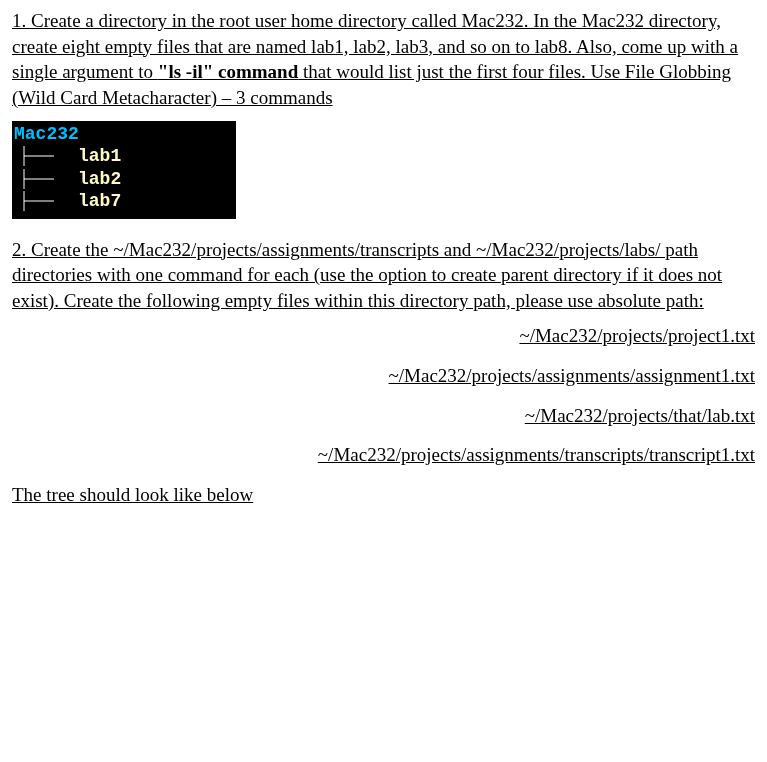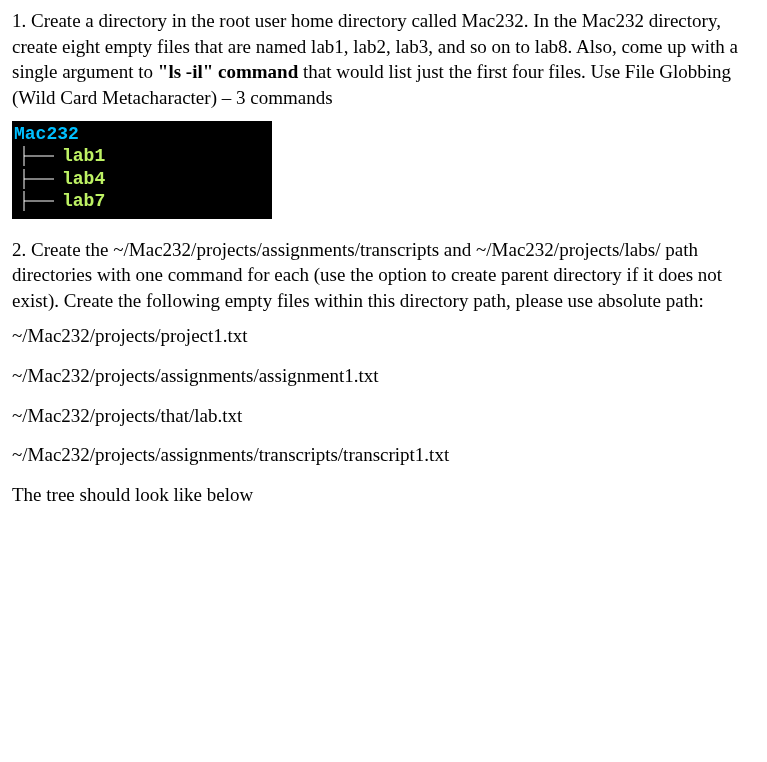--- a/index.html
+++ b/index.html
@@ -8,31 +8,32 @@
       color: #000;
       background: #fff;
       margin: 0;
       padding: 8px 12px 20px 12px;
       width: 767px;
       box-sizing: border-box;
     }
     .para {
       line-height: 1.35;
       margin: 0 0 10px 0;
+      text-decoration: underline;
     }
     .bold {
       font-weight: bold;
     }
     .terminal {
       background: #000;
       color: #fff;
       font-family: "Consolas", "Courier New", monospace;
       font-size: 18px;
       font-weight: bold;
-      width: 260px;
+      width: 224px;
       padding: 0 0 6px 0;
       margin: 6px 0 18px 0;
       line-height: 1.25;
     }
     .terminal .header {
       color: #00bfff;
       padding: 2px 2px 0 2px;
     }
     .terminal .row {
       display: flex;
@@ -40,27 +41,29 @@
       padding-left: 4px;
     }
     .terminal .tree {
       color: #ffffff;
       font-weight: normal;
       width: 46px;
       display: inline-flex;
       align-items: center;
     }
     .terminal .file {
-      color: #bef264;
+      color: #fef9c3;
+      margin-left: 16px;
     }
     .svg-branch {
       display: block;
     }
     .path-line {
       margin: 0 0 14px 0;
+      text-align: right;
     }
     .tree-note {
     }
   </style>
 </head>
 <body>
 
 <p class="para">
   <span>1. Create a directory in the root user home directory called Mac232. In the Mac232 directory, create eight empty files that are named lab1, lab2, lab3, and so on to lab8. Also, come up with a single argument to </span><span class="bold">"ls -il" command</span><span> that would list just the first four files. Use File Globbing (Wild Card Metacharacter) – 3 commands</span>
 </p>
@@ -76,21 +79,21 @@
     </span>
     <span class="file">lab1</span>
   </div>
   <div class="row">
     <span class="tree">
       <svg class="svg-branch" width="46" height="20">
           <line x1="8" y1="0" x2="8" y2="20" stroke="#fff" stroke-width="1"></line>
           <line x1="8" y1="10" x2="38" y2="10" stroke="#fff" stroke-width="1"></line>
         </svg>
     </span>
-    <span class="file">lab4</span>
+    <span class="file">lab2</span>
   </div>
   <div class="row">
     <span class="tree">
       <svg class="svg-branch" width="46" height="20">
           <line x1="8" y1="0" x2="8" y2="20" stroke="#fff" stroke-width="1"></line>
           <line x1="8" y1="10" x2="38" y2="10" stroke="#fff" stroke-width="1"></line>
         </svg>
     </span>
     <span class="file">lab7</span>
   </div>

